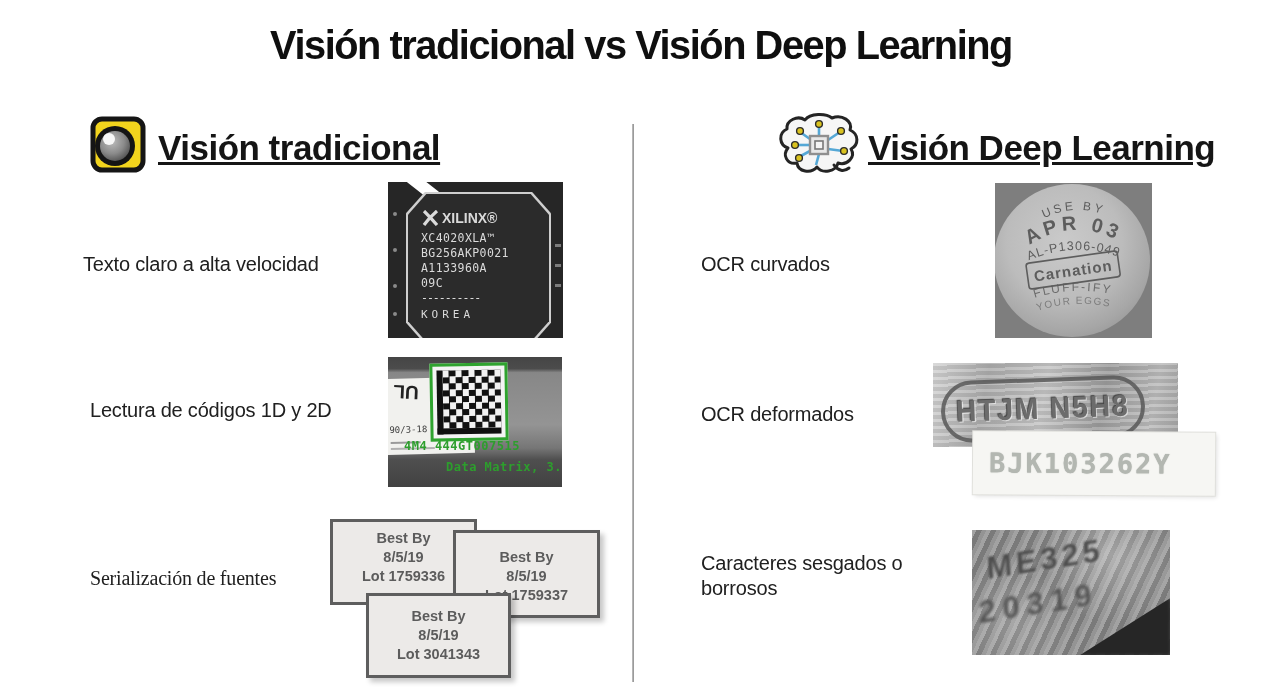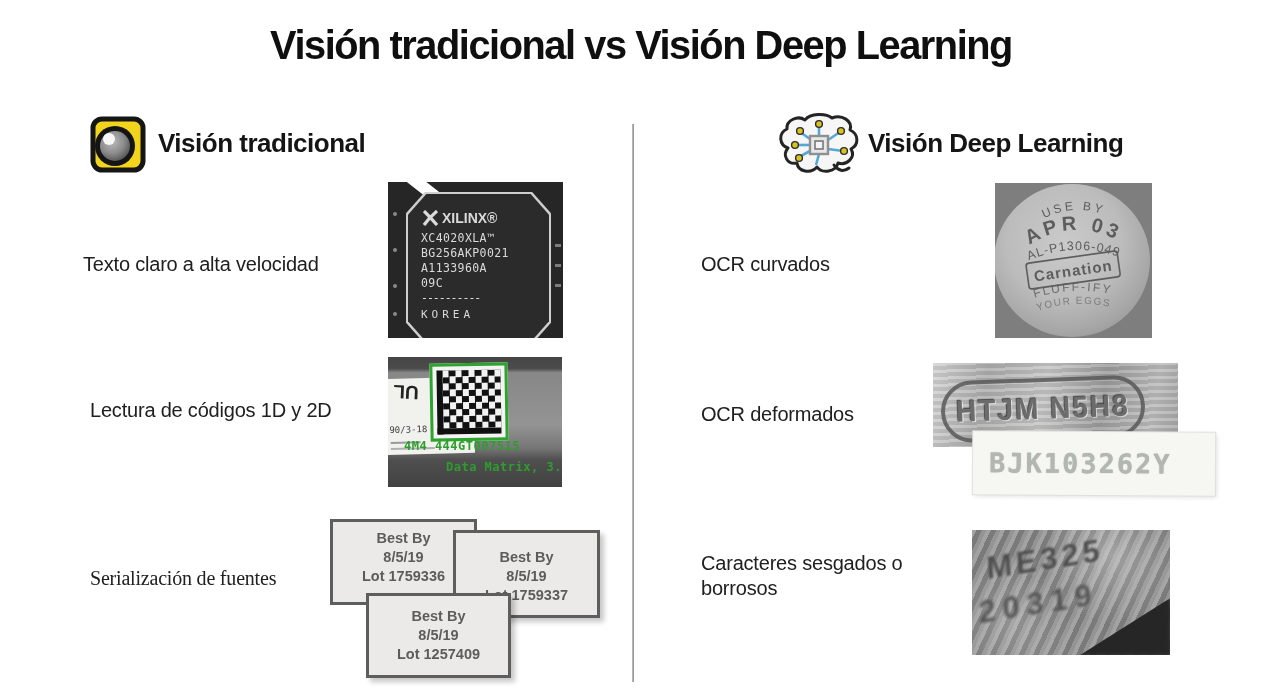--- a/index.html
+++ b/index.html
@@ -9,21 +9,21 @@
   }
   .abs { position:absolute; }
 
   
   .slide-title {
     left:0; right:0; top:22px; text-align:center;
     font-size:41px; font-weight:700; letter-spacing:-1.5px; color:#0f0f0f;
     transform:scaleX(.97);
   }
   .col-header {
-    font-size:26px; font-weight:700; letter-spacing:-0.5px; color:#151515;
+    font-size:35px; font-weight:700; letter-spacing:-0.5px; color:#151515;text-decoration:underline;
   }
   .item-label { font-size:20px; font-weight:400; letter-spacing:-0.2px; color:#202020; line-height:25px; }
 
   .divider { left:632px; top:124px; width:2px; height:558px;
     background:linear-gradient(90deg,#c2c2c2,#8e8e8e); }
 
   
   .chip { left:388px; top:182px; width:175px; height:156px; background:#262626; overflow:hidden; }
   .chip-streak { left:16px; top:-1px; width:38px; height:12px; background:#fff; border-radius:4px; transform:rotate(38deg); }
   .chip-pin { width:4px; height:4px; background:#8a8a8a; border-radius:50%; left:5px; }
@@ -173,21 +173,21 @@
   <div>Lot 1759336</div>
 </div>
 <div class="abs bb bb2">
   <div>Best By</div>
   <div>8/5/19</div>
   <div>Lot 1759337</div>
 </div>
 <div class="abs bb bb3">
   <div>Best By</div>
   <div>8/5/19</div>
-  <div>Lot 1257409</div>
+  <div>Lot 3041343</div>
 </div>
 
 <div class="abs" style="left:772px; top:112px; width:92px; height:68px;">
   <svg width="92" height="68" viewBox="0 0 92 68">
     <path d="M16,36 C7,33 6,21 15,17 C14,8 26,3 33,8 C38,1 54,1 60,6 C70,2 81,9 78,18 C87,22 87,33 79,37 C84,45 75,54 66,51 C64,60 50,62 45,55 C39,62 26,60 25,51 C15,53 10,43 16,36 Z" fill="#f6f6f6" stroke="#242424" stroke-width="3" stroke-linejoin="round"></path>
     <path d="M62,53 C66,59 72,60 77,56" fill="none" stroke="#242424" stroke-width="3" stroke-linecap="round"></path>
     <g stroke="#55a8d6" stroke-width="2.6" fill="none">
       <path d="M38,27 L28,20"></path>
         <path d="M38,33 L24,33"></path>
         <path d="M38,39 L27,45"></path>

